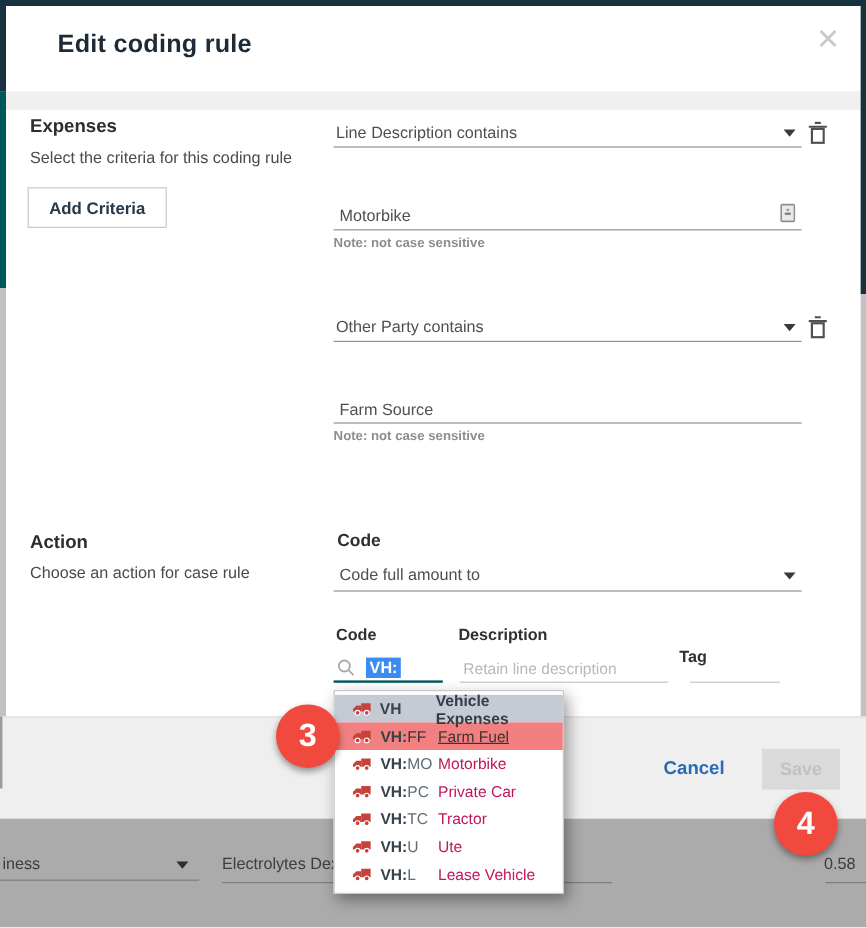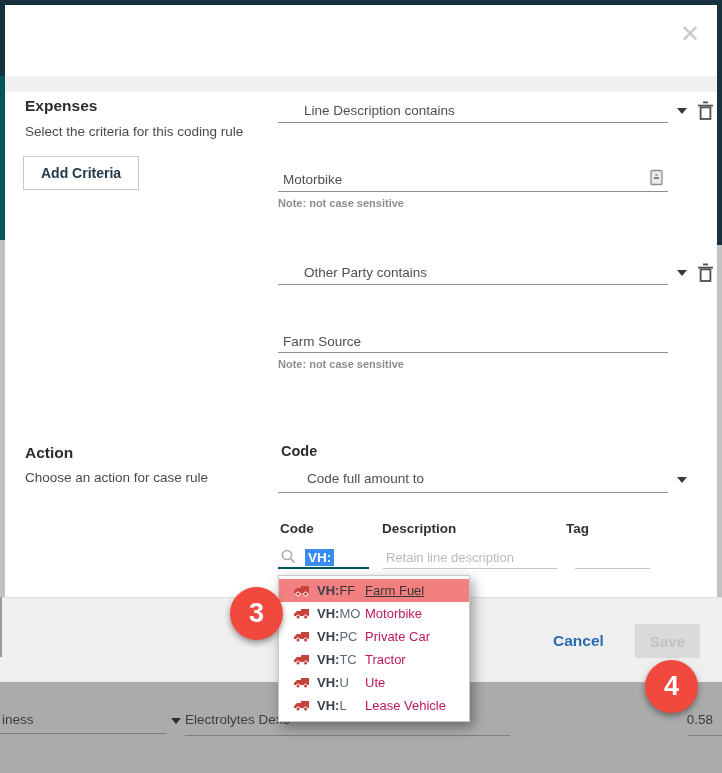--- a/index.html
+++ b/index.html
@@ -32,21 +32,21 @@
   .action-heading { left:25px; top:444px; }
   .action-sub { left:25px; top:470px; }
 
   
   .field-text { font-size:13.5px; color:#4f4f4f; }
   .underline { height:1px; background:#8f8f8f; }
   .underline-light { height:1px; background:#c6c6c6; }
   .caret { width:0; height:0; border-left:5px solid transparent; border-right:5px solid transparent;
     border-top:6px solid #3a3a3a; }
   .note { font-size:11px; font-weight:bold; color:#8d8d8d; }
-  .trash-btn, .caret, .select-text { cursor:pointer;margin-left:24px; }
+  .trash-btn, .caret, .select-text { cursor:pointer; }
 
   .col-header { font-size:13.5px; font-weight:bold; color:#303030; }
 
   .code-selection { background:#3b8cf0; color:#fff; font-size:13.5px; font-weight:600; padding:1px 3px; }
   .focus-underline { height:2px; background:#00565b; }
   .desc-input { border:none; outline:none; background:transparent; font-size:13px; color:#4f4f4f;
     font-family:inherit; width:170px; }
   .desc-input::placeholder { color:#b9b9b9; }
 
   
@@ -100,20 +100,21 @@
   </div>
 
   <div class="abs strip-left-teal"></div>
   <div class="abs strip-left-gray"></div>
   <div class="abs strip-right-gray"></div>
   <div class="abs strip-right-navy"></div>
   <div class="abs border-top-navy"></div>
   <div class="abs border-left-navy"></div>
 
   <div class="abs modal-header"></div>
+  <div class="abs modal-title">Edit coding rule</div>
   <div class="abs close-x">✕</div>
   <div class="abs header-band"></div>
 
   <div class="abs modal-body"></div>
 
   <div class="abs sec-heading criteria-heading">Expenses</div>
   <div class="abs sec-sub criteria-sub">Select the criteria for this coding rule</div>
   <button class="abs add-criteria">Add Criteria</button>
   <div class="abs sec-heading action-heading">Action</div>
   <div class="abs sec-sub action-sub">Choose an action for case rule</div>
@@ -153,21 +154,21 @@
   <div class="abs underline" style="left:278px; top:352px; width:390px;"></div>
   <div class="abs note" style="left:278px; top:358px;">Note: not case sensitive</div>
 
   <div class="abs sec-heading" style="left:281px; top:443px; font-size:14.5px;">Code</div>
   <div class="abs field-text select-text" style="left:283px; top:471px;">Code full amount to</div>
   <div class="abs caret" style="left:653px; top:477px;"></div>
   <div class="abs underline" style="left:278px; top:492px; width:390px;"></div>
 
   <div class="abs col-header" style="left:280px; top:521px;">Code</div>
   <div class="abs col-header" style="left:382px; top:521px;">Description</div>
-  <div class="abs col-header" style="left:566px; top:521px;">Tag</div>
+  <div class="abs col-header" style="left:566px; top:540px;">Tag</div>
 
   <div class="abs" style="left:281px; top:549px;">
     <svg width="15" height="15" viewBox="0 0 15 15">
       <circle cx="6" cy="6" r="4.6" fill="none" stroke="#a9a9a9" stroke-width="1.5"></circle>
       <line x1="9.6" y1="9.6" x2="13.6" y2="13.6" stroke="#a9a9a9" stroke-width="1.5"></line>
     </svg>
   </div>
   <div class="abs" style="left:305px; top:548px;">
     <span class="code-selection">VH:</span>
   </div>
@@ -178,20 +179,32 @@
 
   <div class="abs" style="left:575px; top:550px; width:75px; height:17px;"></div>
   <div class="abs underline-light" style="left:575px; top:568px; width:75px;"></div>
 
   <div class="abs modal-footer"></div>
   <div class="abs left-tick"></div>
   <div class="abs cancel-link">Cancel</div>
   <button class="abs save-btn" disabled="">Save</button>
 
   <div class="abs code-menu">
+    <div class="menu-row row-selected">
+      <span class="truck">
+          <svg width="15" height="13" viewBox="0 0 15 13">
+            <path fill="#c6423c" d="M7 2h8v7H7z"></path>
+            <path fill="#c6423c" d="M7 4H3L0 7v2h7z"></path>
+            <circle cx="4" cy="10" r="2" fill="#c6423c" stroke="#fff" stroke-width="0.9"></circle>
+            <circle cx="11.6" cy="10" r="2" fill="#c6423c" stroke="#fff" stroke-width="0.9"></circle>
+          </svg>
+        </span>
+      <span class="code"><span class="pre">VH</span><span class="suf"></span></span>
+      <span class="desc">Vehicle Expenses</span>
+    </div>
     <div class="menu-row row-highlighted">
       <span class="truck">
           <svg width="15" height="13" viewBox="0 0 15 13">
             <path fill="#c6423c" d="M7 2h8v7H7z"></path>
             <path fill="#c6423c" d="M7 4H3L0 7v2h7z"></path>
             <circle cx="4" cy="10" r="2" fill="#c6423c" stroke="#fff" stroke-width="0.9"></circle>
             <circle cx="11.6" cy="10" r="2" fill="#c6423c" stroke="#fff" stroke-width="0.9"></circle>
           </svg>
         </span>
       <span class="code"><span class="pre">VH:</span><span class="suf">FF</span></span>

